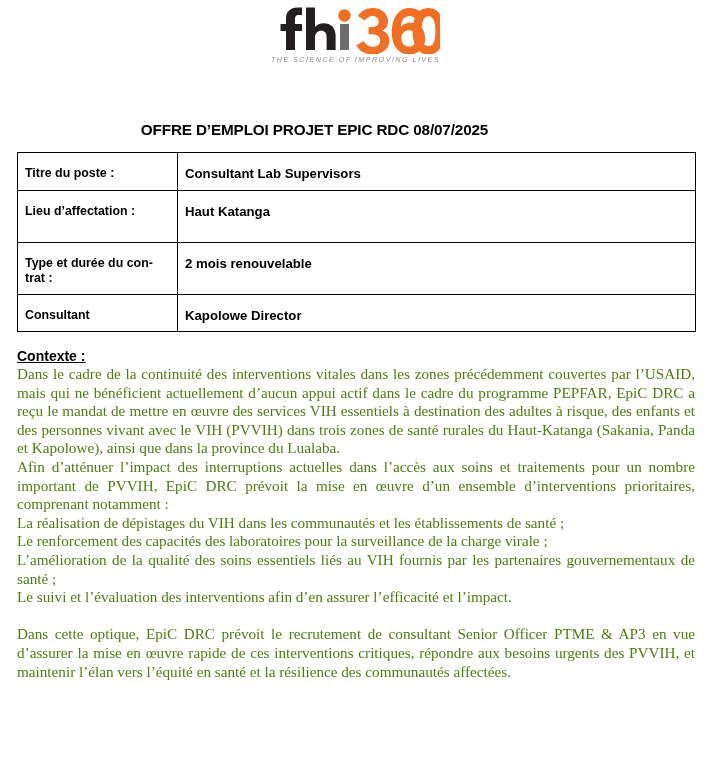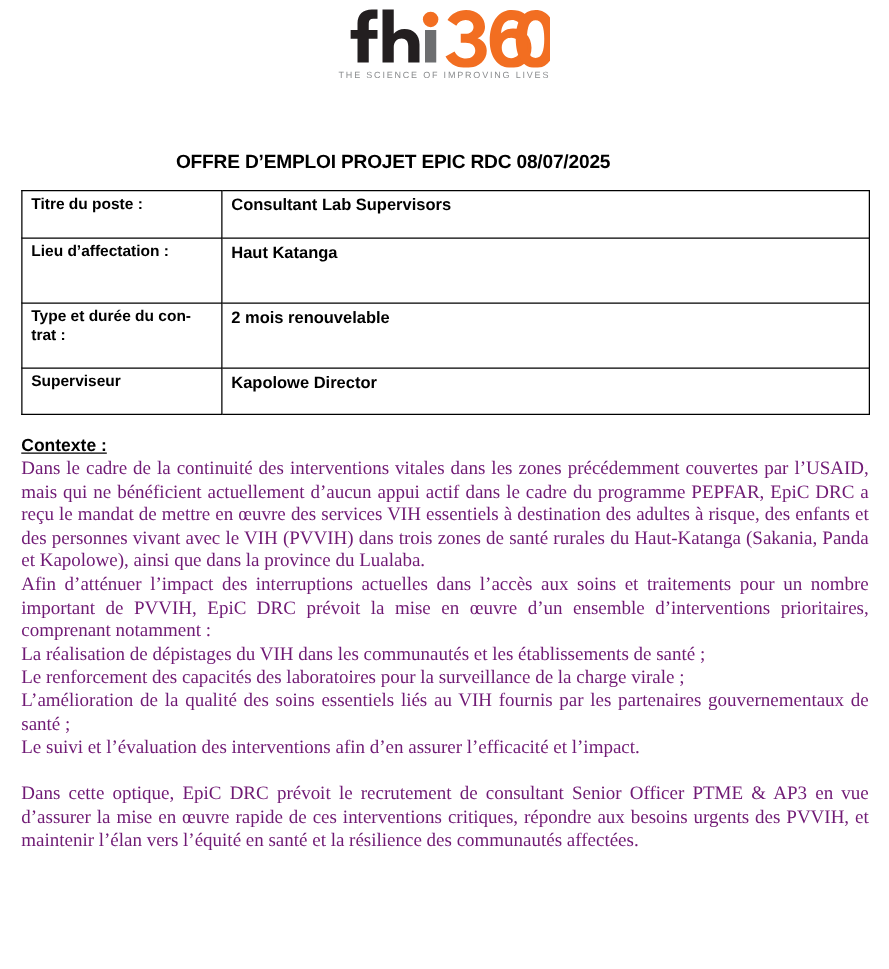--- a/index.html
+++ b/index.html
@@ -17,20 +17,21 @@
     position: relative;
   }
 
   
   .logo-block {
     width: 100%;
     padding-top: 6px;
     display: flex;
     flex-direction: column;
     align-items: center;
+    font-style: italic;
   }
   .logo-mark {
     display: block;
   }
   .logo-tagline {
     margin-top: 1px;
     font-family: "Liberation Sans", "DejaVu Sans", sans-serif;
     font-size: 7.2px;
     letter-spacing: 1.45px;
     color: #8a8c8e;
@@ -55,21 +56,21 @@
   .info-table {
     border-collapse: collapse;
     margin: 13px 0 0 17px;
     width: 679px;
     table-layout: fixed;
     font-family: "Liberation Sans", "DejaVu Sans", sans-serif;
   }
   .info-table td {
     border: 1.2px solid #000;
     vertical-align: top;
-    padding: 3px 8px 7px 7px;
+    padding: 13px 8px 7px 7px;
     line-height: 1.22;
   }
   .info-table td.label {
     width: 160px;
     font-size: 12.4px;
     font-weight: bold;
   }
   .info-table td.value {
     font-size: 13.2px;
     font-weight: bold;
@@ -92,21 +93,21 @@
     margin: 0 0 0 17px;
     width: 678px;
   }
   p.para {
     margin: 0;
     font-family: "Liberation Serif", "DejaVu Serif", serif;
     font-size: 15.2px;
     line-height: 18.6px;
     text-align: justify;
     text-justify: inter-word;
-    color: #701a75;
+    color: #4d7c0f;
   }
   p.para.flush { text-align: left; }
   p.spacer-before { margin-top: 18.6px; }
   .first-para { margin-top: 18px; }
 </style>
 </head>
 <body>
 
 <div class="logo-block">
   <svg class="logo-mark" width="168" height="48" viewBox="0 0 168 48" aria-hidden="true">
@@ -167,21 +168,21 @@
     </tr>
     <tr class="row-h2">
       <td class="label">Lieu d’affectation :</td>
       <td class="value">Haut Katanga</td>
     </tr>
     <tr class="row-h3">
       <td class="label">Type et durée du con-trat :</td>
       <td class="value">2 mois renouvelable</td>
     </tr>
     <tr class="row-h4">
-      <td class="label">Superviseur</td>
+      <td class="label">Consultant</td>
       <td class="value">Kapolowe Director</td>
     </tr>
   </tbody>
 </table>
 
 <div>
   <div class="section-heading">Contexte :</div>
 
   <div class="body-wrap">
     <p class="para first-para">Dans le cadre de la continuité des interventions vitales dans les zones précédemment couvertes par l’USAID, mais qui ne bénéficient actuellement d’aucun appui actif dans le cadre du programme PEPFAR, EpiC DRC a reçu le mandat de mettre en œuvre des services VIH essentiels à destination des adultes à risque, des enfants et des personnes vivant avec le VIH (PVVIH) dans trois zones de santé rurales du Haut-Katanga (Sakania, Panda et Kapolowe), ainsi que dans la province du Lualaba.</p>

